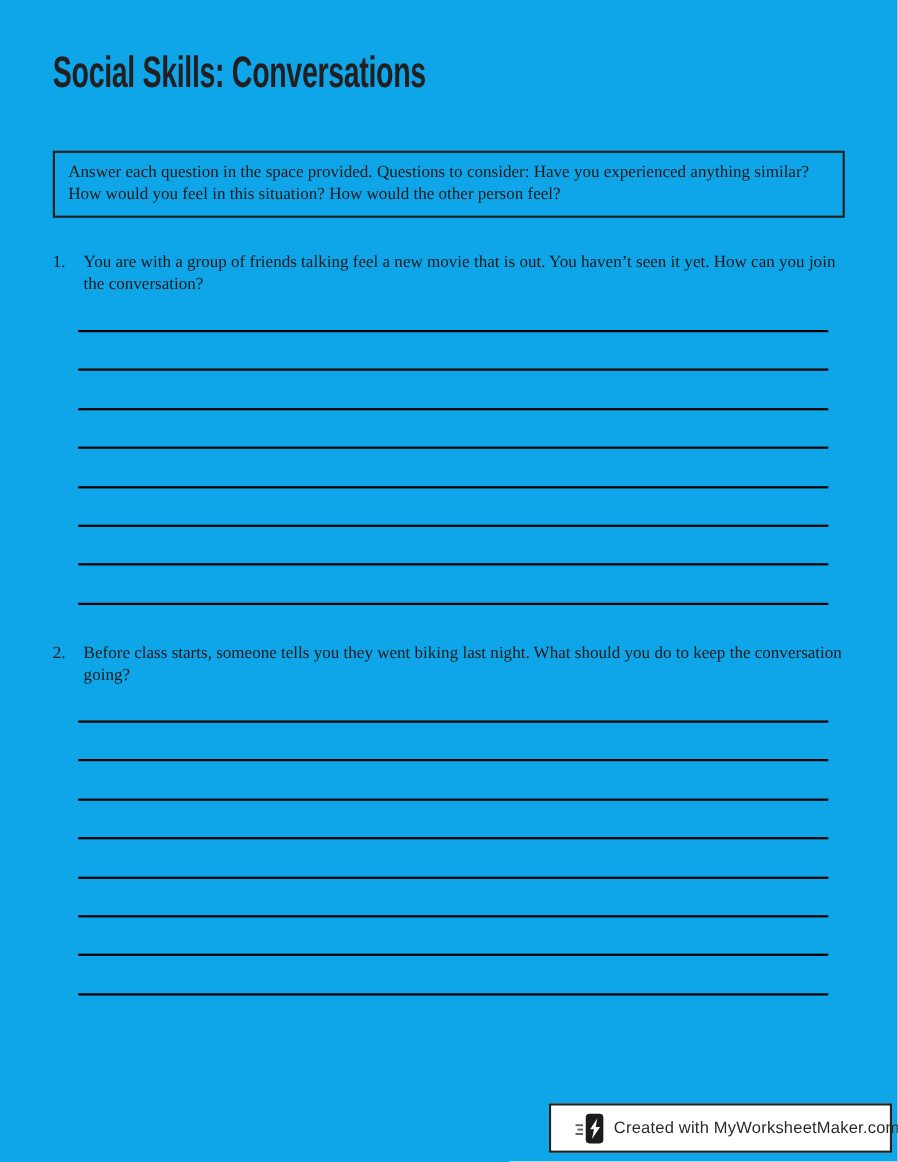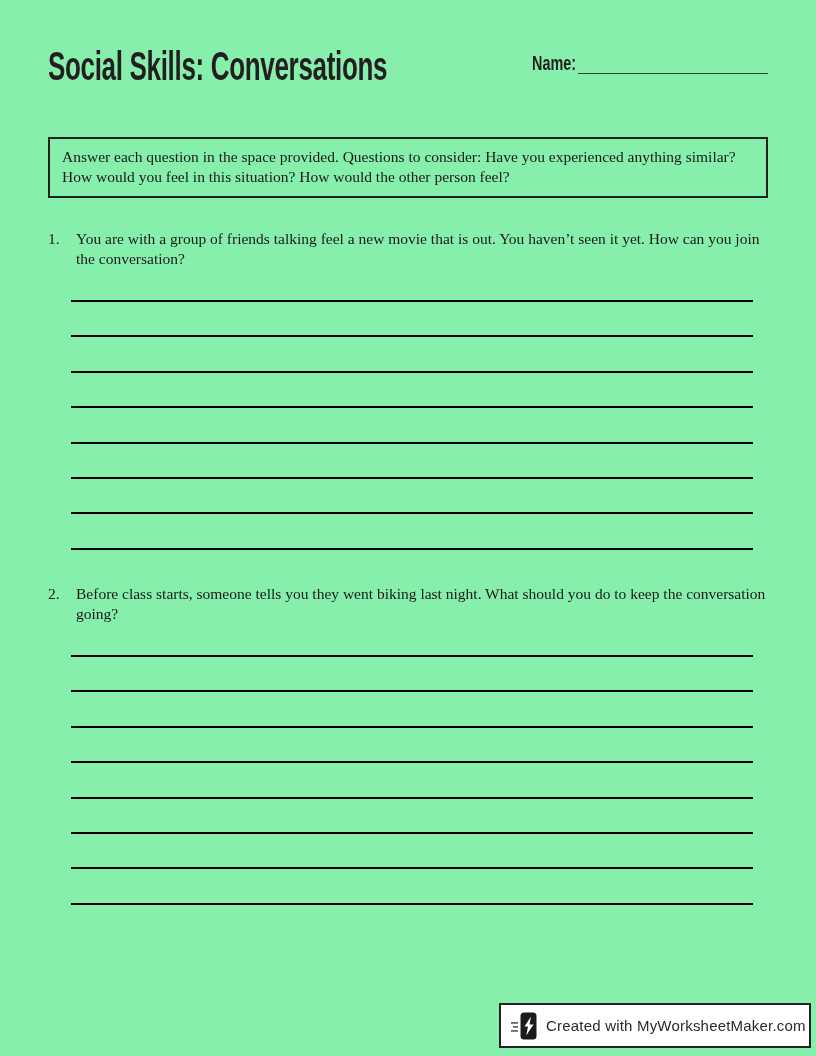--- a/index.html
+++ b/index.html
@@ -8,21 +8,21 @@
     width: 816px;
     height: 1056px;
     position: relative;
     font-family: "Liberation Serif", serif;
     color: #1a1a1a;
     overflow: hidden;
   }
   .page {
     position: absolute;
     inset: 0;
-    background: #86efac;
+    background: #0ea5e9;
   }
   
   .worksheet-title {
     position: absolute;
     left: 48px;
     top: 46px;
     font-family: "Liberation Sans", sans-serif;
     font-weight: 700;
     font-size: 40px;
     line-height: 1;
@@ -109,21 +109,21 @@
   .footer-credit {
     position: absolute;
     left: 499px;
     top: 1003px;
     width: 312px;
     height: 45px;
     border: 2px solid #222222;
     background: #ffffff;
     display: flex;
     align-items: center;
-    padding: 0 10px;
+    padding: 0 22px;
     gap: 8px;
     cursor: pointer;
   }
   .footer-logo {
     flex: 0 0 auto;
     display: flex;
     align-items: center;
   }
   .footer-text {
     font-family: "Liberation Sans", sans-serif;
@@ -133,24 +133,20 @@
     white-space: nowrap;
   }
 </style>
 </head>
 <body>
 
 <div class="page">
 
   <h1 class="worksheet-title">Social Skills: Conversations</h1>
 
-  <div class="name-field">
-    <span class="name-label">Name:</span>
-    <div class="name-line"></div>
-  </div>
 
   <div class="instructions-box">
     <span>Answer each question in the space provided. Questions to consider: Have you experienced anything similar? How would you feel in this situation? How would the other person feel?</span>
   </div>
 
   <div class="question question-1">
     <span class="question-number">1.</span>
     <span class="question-text">You are with a group of friends talking feel a new movie that is out. You haven’t seen it yet. How can you join the conversation?</span>
   </div>
 

